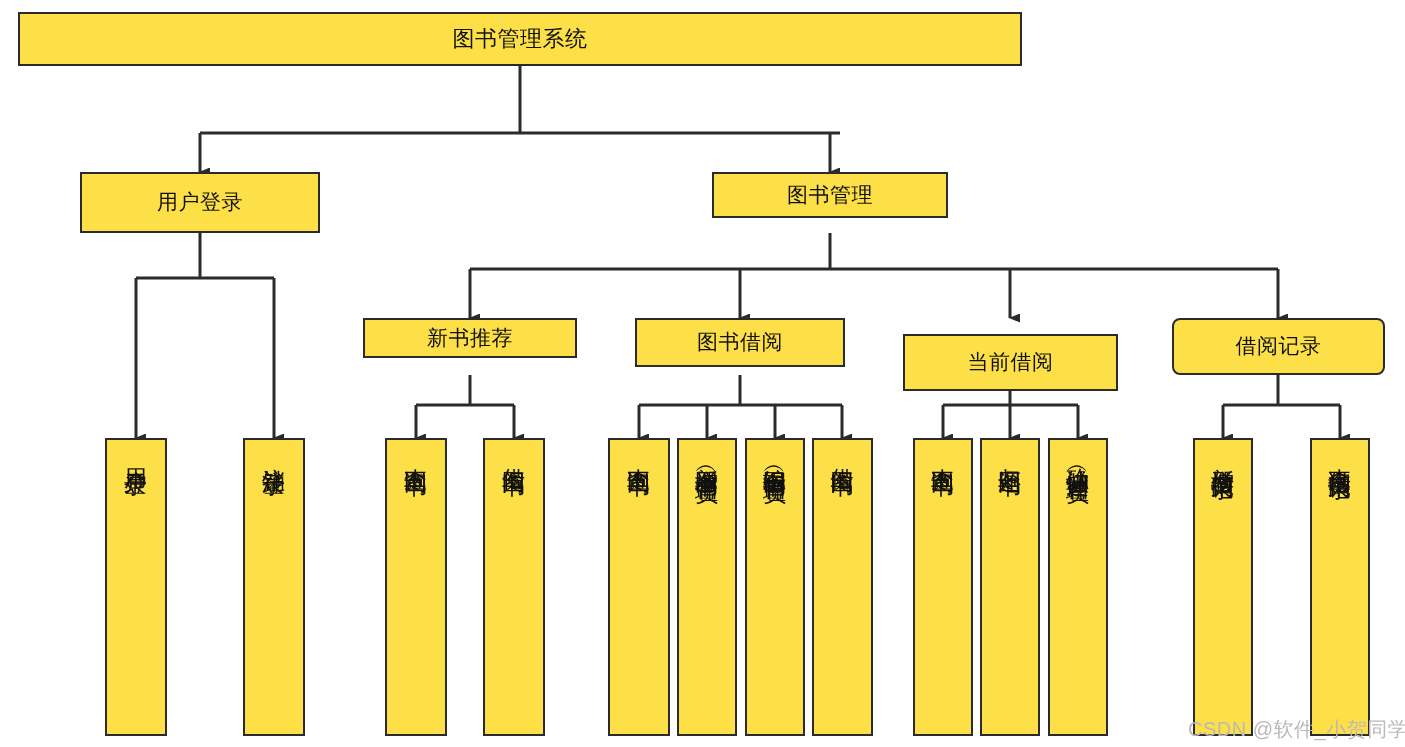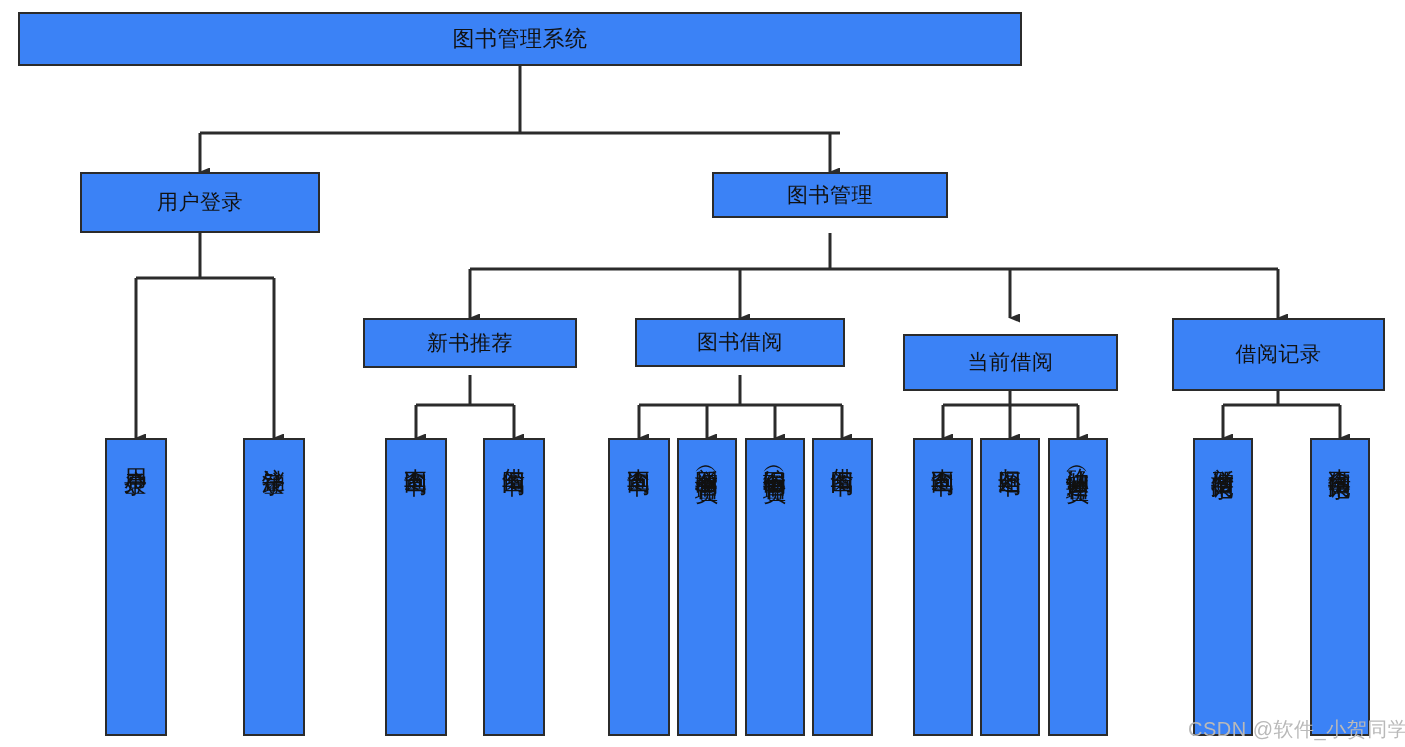--- a/index.html
+++ b/index.html
@@ -23,21 +23,21 @@
     left: 0;
     top: 0;
     width: 1405px;
     height: 747px;
     pointer-events: none;
   }
   .node {
     position: absolute;
     box-sizing: border-box;
     border: 2.5px solid #2b2b2b;
-    background: #3b82f6;
+    background: #fde047;
     display: flex;
     align-items: center;
     justify-content: center;
     text-align: center;
   }
   .node .label {
     font-size: 21px;
     line-height: 1.08;
     letter-spacing: 0.5px;
     color: #111111;
@@ -129,30 +129,30 @@
     <span class="label">图书管理系统</span>
   </div>
 
   <div class="node" style="left:80px; top:172px; width:240px; height:61px;">
     <span class="label">用户登录</span>
   </div>
   <div class="node" style="left:712px; top:172px; width:236px; height:46px;">
     <span class="label">图书管理</span>
   </div>
 
-  <div class="node" style="left:363px; top:318px; width:214px; height:50px;">
+  <div class="node" style="left:363px; top:318px; width:214px; height:40px;">
     <span class="label">新书推荐</span>
   </div>
   <div class="node" style="left:635px; top:318px; width:210px; height:49px;">
     <span class="label">图书借阅</span>
   </div>
   <div class="node" style="left:903px; top:318px; width:215px; height:57px;margin-top:16px;">
     <span class="label">当前借阅</span>
   </div>
-  <div class="node" style="left:1172px; top:318px; width:213px; height:73px;">
+  <div class="node" style="left:1172px; top:318px; width:213px; height:57px;border-radius:8px;">
     <span class="label">借阅记录</span>
   </div>
 
   <div class="node leaf" style="left:105px; top:438px; width:62px; height:298px;">
     <span class="label">用户登录</span>
   </div>
   <div class="node leaf" style="left:243px; top:438px; width:62px; height:298px;">
     <span class="label">注销登录</span>
   </div>
 

